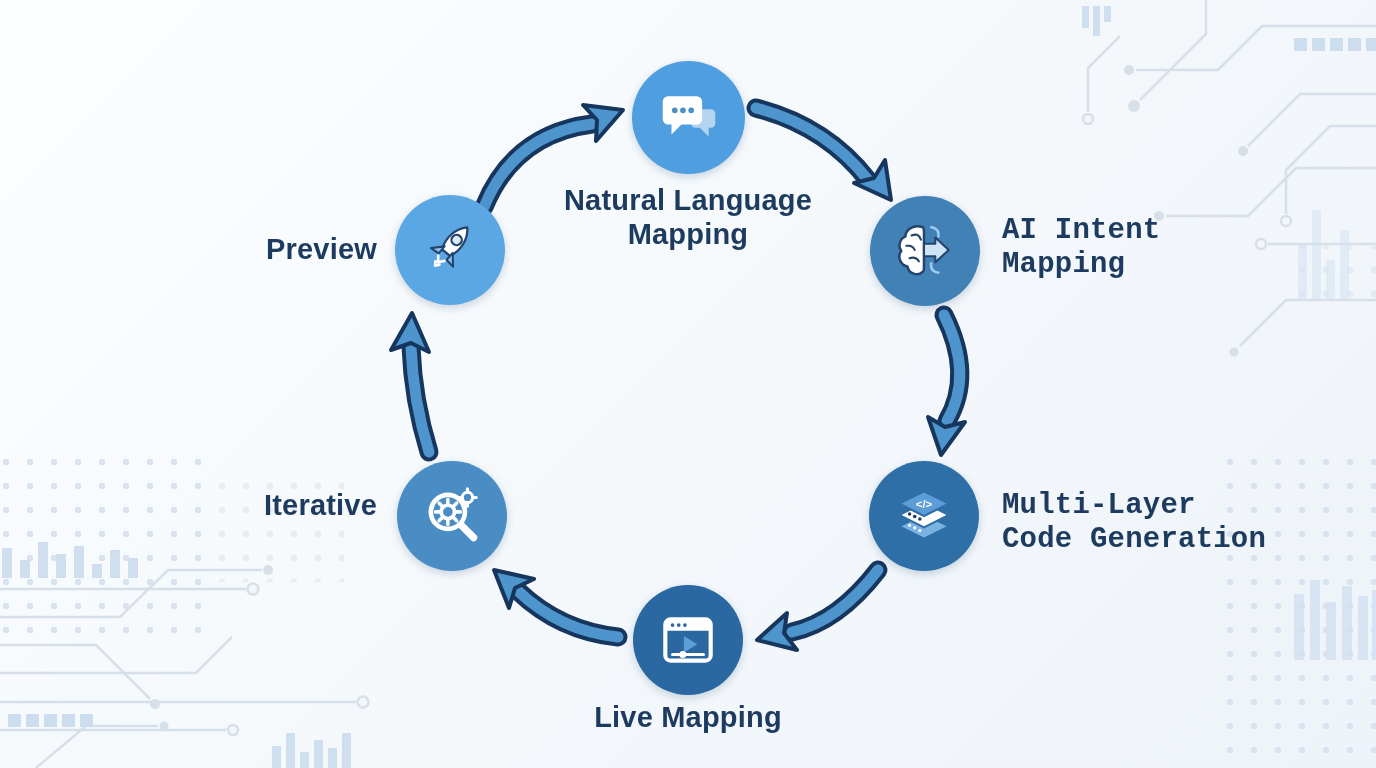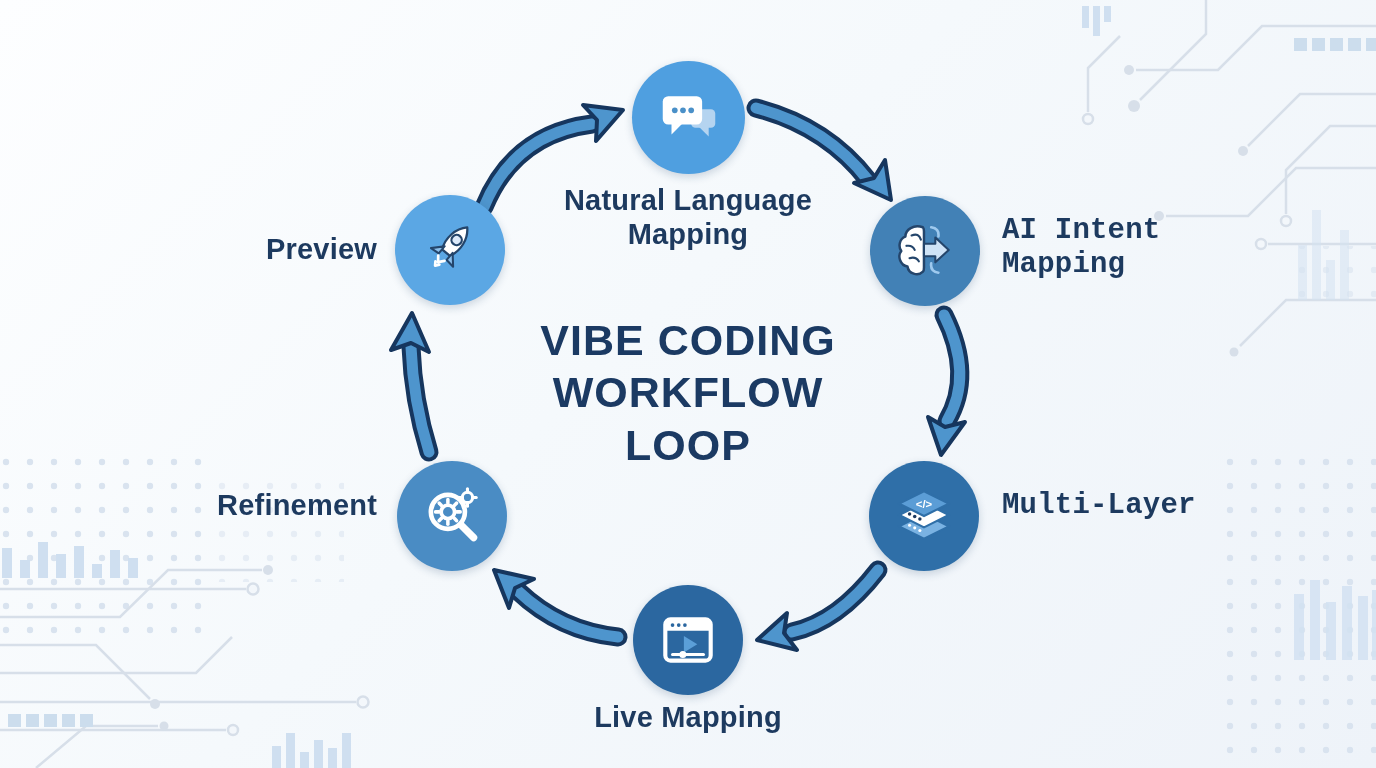--- a/index.html
+++ b/index.html
@@ -177,25 +177,20 @@
       <path class="arrow-fill" d="M618 637 Q560 631 518 591"></path>
       <polygon class="arrow-head" points="494,570 534,579 515,588 509,608"></polygon>
     </g>
     <g>
       <path class="arrow-outline" d="M429 452 Q413 400 411 347"></path>
       <path class="arrow-fill" d="M429 452 Q413 400 411 347"></path>
       <polygon class="arrow-head" points="412,313 429,352 411,343 391,350"></polygon>
     </g>
   </svg>
 
-  <div class="title">
-    <div>VIBE CODING</div>
-    <div>WORKFLOW</div>
-    <div>LOOP</div>
-  </div>
 
   <div class="node-circle" style="left: 632px; top: 61px; width: 113px; height: 113px; background: rgb(79, 159, 224);">
     <svg width="70" height="70" viewBox="0 0 64 64">
       <rect x="34" y="24" width="22" height="17" rx="4" fill="#b5d4f0"></rect>
       <path d="M50 40 v9 l-9 -9 z" fill="#b5d4f0"></path>
       <rect x="8" y="12" width="36" height="26" rx="5" fill="#ffffff"></rect>
       <path d="M16 37 v10 l10 -10 z" fill="#ffffff"></path>
       <circle cx="19" cy="25" r="2.6" fill="#4a90c8"></circle>
       <circle cx="26.5" cy="25" r="2.6" fill="#4a90c8"></circle>
       <circle cx="34" cy="25" r="2.6" fill="#4a90c8"></circle>
@@ -228,20 +223,21 @@
         <circle cx="28" cy="35" r="1.7" fill="#1d3a5f"></circle>
       <polygon points="32,8 56,20 32,32 8,20" fill="#5b9dd6" stroke="#2f6fa8" stroke-width="2"></polygon>
       <text x="32" y="24" font-family="Liberation Sans, sans-serif" font-size="11" font-weight="bold" fill="#ffffff" text-anchor="middle">&lt;/&gt;</text>
       <circle cx="18" cy="41" r="1.5" fill="#ffffff"></circle>
         <circle cx="23" cy="43.5" r="1.5" fill="#ffffff"></circle>
         <circle cx="28" cy="46" r="1.5" fill="#ffffff"></circle>
     </svg>
   </div>
   <div class="node-label left" style="left:1002px;top:489px;width:300px;">
     <div>Multi-Layer</div>
+    <div>Code Generation</div>
   </div>
 
   <div class="node-circle" style="left: 633px; top: 585px; width: 110px; height: 110px; background: rgb(43, 103, 160);">
     <svg width="66" height="66" viewBox="0 0 64 64">
       <rect x="10" y="12" width="44" height="40" rx="5" fill="none" stroke="#ffffff" stroke-width="4"></rect>
       <path d="M10 17 a5 5 0 0 1 5 -5 h34 a5 5 0 0 1 5 5 v6 h-44 z" fill="#ffffff"></path>
       <circle cx="17" cy="17.5" r="1.8" fill="#2b67a0"></circle>
         <circle cx="23" cy="17.5" r="1.8" fill="#2b67a0"></circle>
         <circle cx="29" cy="17.5" r="1.8" fill="#2b67a0"></circle>
       <path d="M28 28 l13 8 -13 8 z" fill="#5b9fd8"></path>
@@ -271,21 +267,21 @@
           <line x1="22" y1="34" x2="19.5" y2="36.5"></line>
         <line x1="19.5" y1="28" x2="16" y2="28"></line>
           <line x1="22" y1="22" x2="19.5" y2="19.5"></line>
         <line x1="28" y1="19.5" x2="28" y2="16"></line>
           <line x1="34" y1="22" x2="36.5" y2="19.5"></line>
       </g>
       <line x1="41" y1="41" x2="53" y2="53" stroke="#ffffff" stroke-width="7" stroke-linecap="round"></line>
     </svg>
   </div>
   <div class="node-label right" style="left:137px;top:488px;width:240px;">
-    <div>Refinement</div>
+    <div>Iterative</div>
   </div>
 
   <div class="node-circle" style="left: 395px; top: 195px; width: 110px; height: 110px; background: rgb(91, 167, 228);">
     <svg width="66" height="66" viewBox="0 0 64 64">
       <g transform="rotate(40 32 30)">
         <path d="M32 4 C40 12 42 25 37 36 L27 36 C22 25 24 12 32 4 Z" fill="#ffffff" stroke="#24456b" stroke-width="2.2" stroke-linejoin="round"></path>
         <circle cx="32" cy="20" r="5" fill="#ddeafa" stroke="#24456b" stroke-width="2.2"></circle>
         <path d="M27 32 L18 42 L27 41 Z" fill="#8cc0ec" stroke="#24456b" stroke-width="2" stroke-linejoin="round"></path>
         <path d="M37 32 L46 42 L37 41 Z" fill="#8cc0ec" stroke="#24456b" stroke-width="2" stroke-linejoin="round"></path>
         <path d="M28 43 l4 5 4 -5 M29.5 49 l2.5 3.5 2.5 -3.5" fill="none" stroke="#ffffff" stroke-width="2.6" stroke-linecap="round" stroke-linejoin="round"></path>

